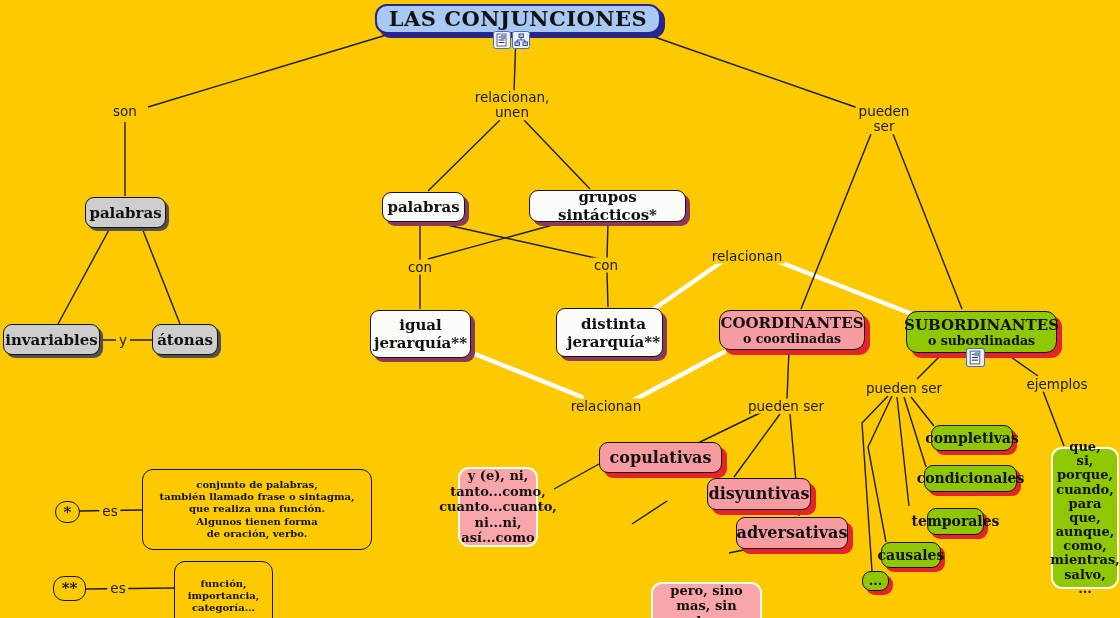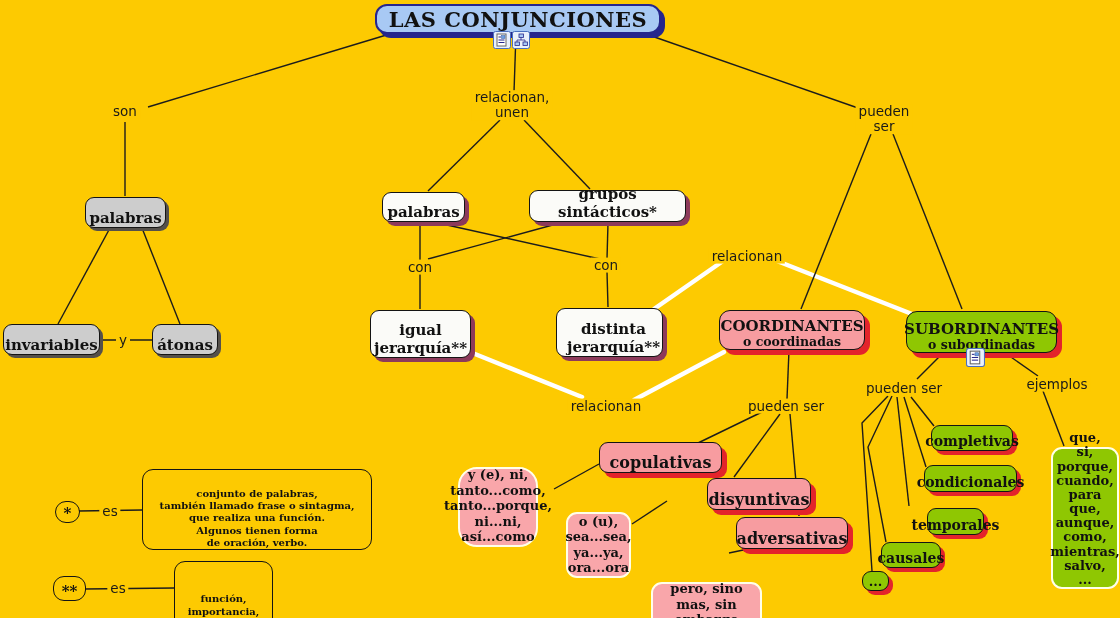--- a/index.html
+++ b/index.html
@@ -7,21 +7,21 @@
     position:relative; width:1120px; height:618px;
     background:#FDCA01; overflow:hidden;
     font-family:"DejaVu Serif", serif; color:#111;
   }
   #links{position:absolute; left:0; top:0; z-index:1;}
   .blk{stroke:#1c1c1c; stroke-width:1.4; fill:none;}
   .wht{stroke:#ffffff; stroke-width:4.5; fill:none; stroke-linecap:round;}
 
   .node{
     position:absolute; z-index:3; box-sizing:border-box;
-    display:flex; flex-direction:column; align-items:center; justify-content:flex-end;
+    display:flex; flex-direction:column; align-items:center; justify-content:center;
     text-align:center; font-weight:bold; line-height:1.2;
     border:1.6px solid #141414; border-radius:9px;
   }
   .title-node{
     background:#A8C9F4; border:2px solid #26268C; border-radius:12px;
     box-shadow:4px 4px 0 #26268C; font-size:21px; letter-spacing:.5px;
   }
   .gray{background:#CDCDCD; box-shadow:3px 3px 0 #55504a; font-size:15px;}
   .white{background:#FBFBF8; box-shadow:4px 4px 0 #8D3A5A; font-size:15px;}
   .pinkcat{background:#F79CA0; box-shadow:5px 5px 0 #E3242B; font-size:16px;}
@@ -157,32 +157,26 @@
   <div class="node pinkcat" style="left:599px;top:442px;width:123px;height:31px;">
     <span>copulativas</span>
   </div>
   <div class="node pinkcat" style="left:667px;top:478px;width:104px;height:32px;margin-left:40px;">
     <span>disyuntivas</span>
   </div>
   <div class="node pinkcat" style="left:736px;top:517px;width:112px;height:32px;">
     <span>adversativas</span>
   </div>
 
-  <div class="node pinkex" style="left:458px;top:467px;width:80px;height:80px;border-radius:19px;">
+  <div class="node pinkex" style="left:458px;top:467px;width:80px;height:80px;">
     <span>y (e), ni,</span>
     <span>tanto...como,</span>
-    <span>tanto...porque,</span>
+    <span>cuanto...cuanto,</span>
     <span>ni...ni,</span>
     <span>así...como</span>
-  </div>
-  <div class="node pinkex" style="left:566px;top:512px;width:65px;height:66px;">
-    <span>o (u),</span>
-    <span>sea...sea,</span>
-    <span>ya...ya,</span>
-    <span>ora...ora</span>
   </div>
   <div class="node pinkex" style="left:651px;top:582px;width:111px;height:48px;">
     <span>pero, sino</span>
     <span>mas, sin embargo</span>
   </div>
 
   <div class="node greensm" style="left:931px;top:425px;width:82px;height:26px;">
     <span>completivas</span>
   </div>
   <div class="node greensm" style="left:924px;top:465px;width:93px;height:27px;">

